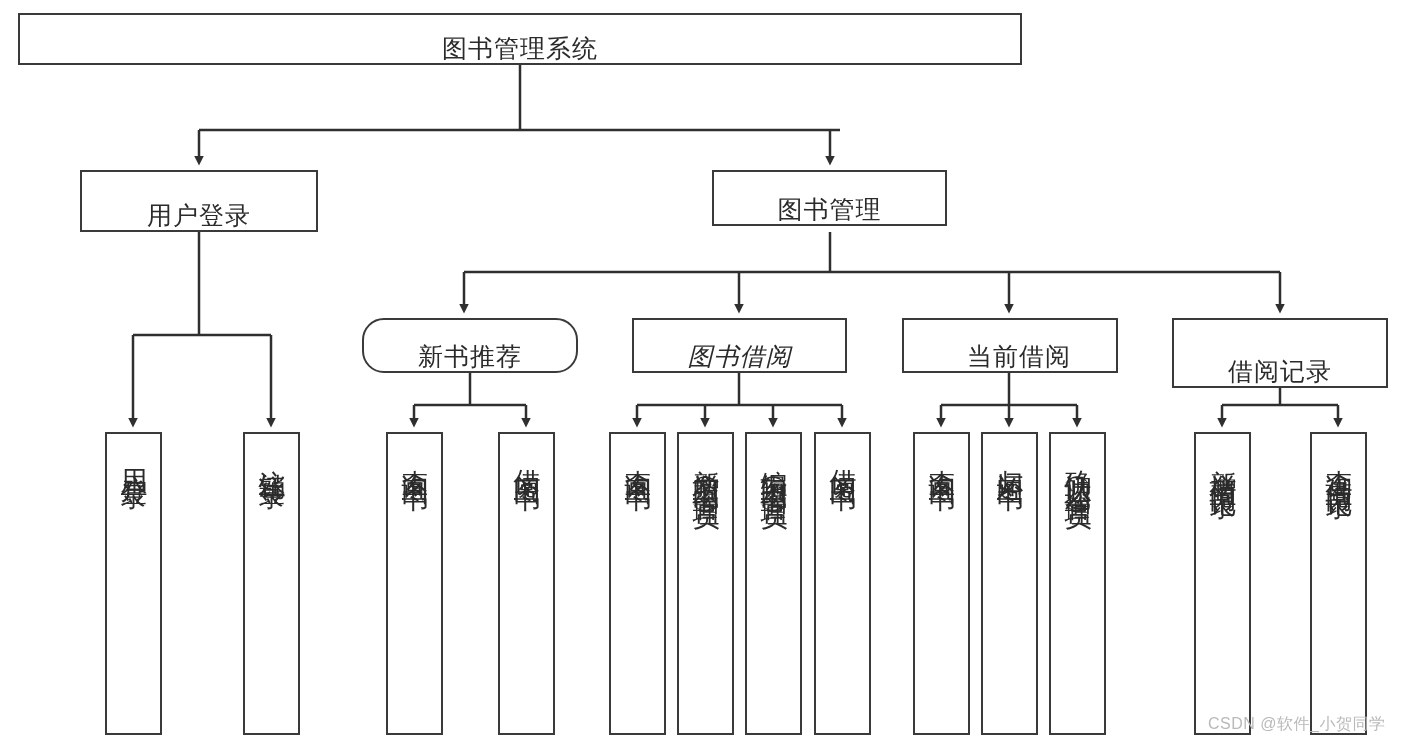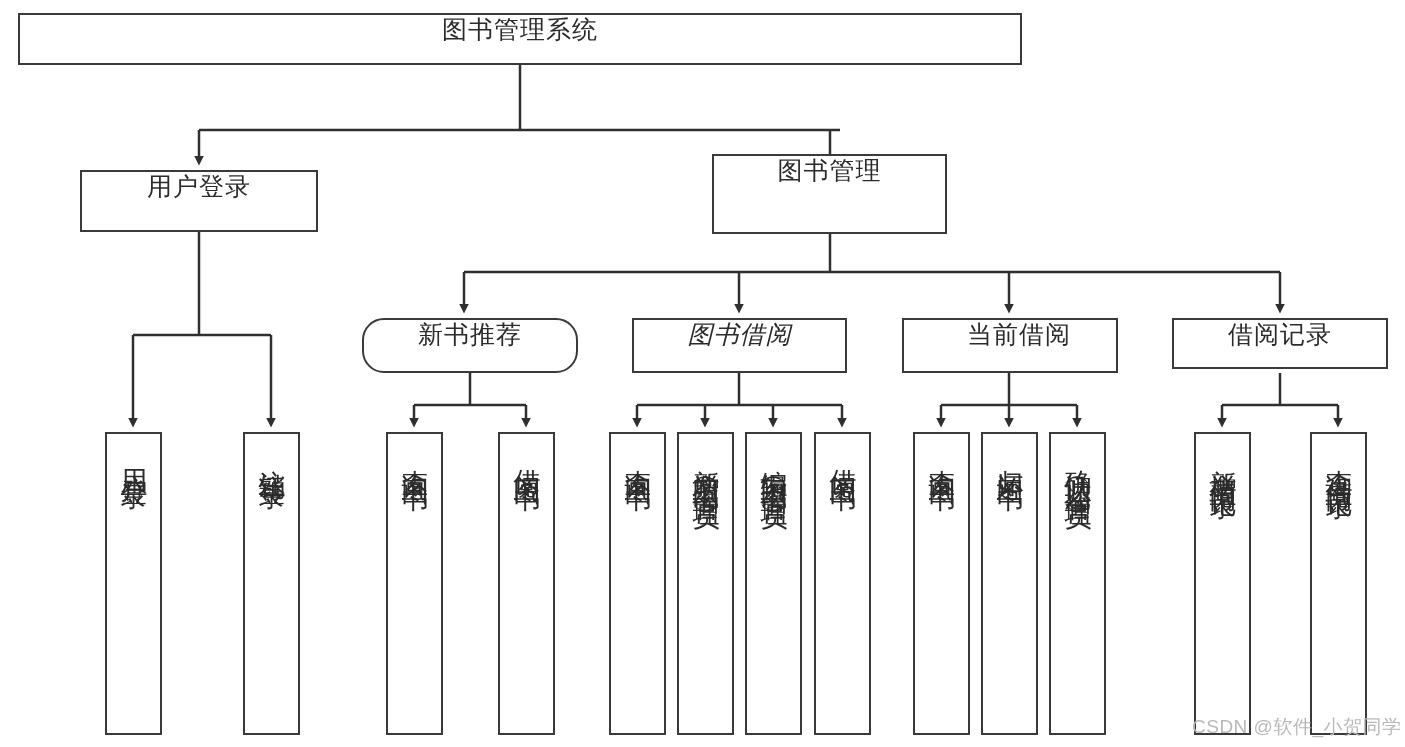--- a/index.html
+++ b/index.html
@@ -1,28 +1,28 @@
 <!DOCTYPE html>
 <html><head>
 <meta charset="utf-8">
 <style>
   html,body{margin:0;padding:0;background:#ffffff;}
   body{font-family:"Liberation Sans","DejaVu Sans",sans-serif;}
   #canvas{position:relative;width:1405px;height:747px;background:#ffffff;overflow:hidden;}
   svg.wires{position:absolute;left:0;top:0;width:1405px;height:747px;pointer-events:none;}
   .node{position:absolute;box-sizing:border-box;background:#ffffff;
-        border:2.5px solid #3a3a3a;display:flex;align-items:flex-start;justify-content:center;}
+        border:2.5px solid #3a3a3a;display:flex;align-items:flex-end;justify-content:center;}
   .node .lbl{color:#2b2b2b;white-space:nowrap;line-height:1.18;}
   .node.h .lbl{font-size:25px;letter-spacing:1px;}
   .node.root .lbl{font-size:25px;letter-spacing:1px;}
   .node.leaf{align-items:flex-start;padding-top:14px;}
   .node.leaf .lbl{writing-mode:vertical-rl;text-orientation:upright;
                   font-size:27px;letter-spacing:5px;line-height:1.0;}
-  .watermark{position:absolute;color:#b9b9b9;font-size:19px;white-space:nowrap;
-             letter-spacing:.5px;}
+  .watermark{position:absolute;color:#b9b9b9;font-size:16px;white-space:nowrap;
+             letter-spacing:.5px;margin-left:16px;}
 </style>
 </head>
 <body>
 
 <div id="canvas">
 
   <svg class="wires" viewBox="0 0 1405 747" xmlns="http://www.w3.org/2000/svg">
     <defs>
       <marker id="ah" markerWidth="12" markerHeight="12" refX="1.5" refY="5" orient="auto" markerUnits="userSpaceOnUse">
         <path d="M0,0 L10,5 L0,10 z" fill="#2f2f2f"></path>
@@ -72,34 +72,34 @@
     </g>
   </svg>
 
   <div class="node root" style="left:18px;top:13px;width:1004px;height:52px;">
     <span class="lbl">图书管理系统</span>
   </div>
 
   <div class="node h" style="left:80px;top:170px;width:238px;height:62px;">
     <span class="lbl">用户登录</span>
   </div>
-  <div class="node h" style="left:712px;top:154px;width:235px;height:80px;">
+  <div class="node h" style="left:712px;top:170px;width:235px;height:56px;">
     <span class="lbl">图书管理</span>
   </div>
 
   <div class="node h" style="left:362px;top:318px;width:216px;height:55px;border-radius:22px;">
     <span class="lbl">新书推荐</span>
   </div>
   <div class="node h" style="left:632px;top:318px;width:215px;height:55px;font-style:italic;">
     <span class="lbl">图书借阅</span>
   </div>
   <div class="node h" style="left:902px;top:318px;width:216px;height:55px;padding-left:18px;">
     <span class="lbl">当前借阅</span>
   </div>
-  <div class="node h" style="left:1172px;top:318px;width:216px;height:51px;">
+  <div class="node h" style="left:1172px;top:318px;width:216px;height:70px;">
     <span class="lbl">借阅记录</span>
   </div>
 
   <div class="node leaf" style="left:105px;top:432px;width:57px;height:303px;">
     <span class="lbl">用户登录</span>
   </div>
   <div class="node leaf" style="left:243px;top:432px;width:57px;height:303px;">
     <span class="lbl">注销登录</span>
   </div>
 

